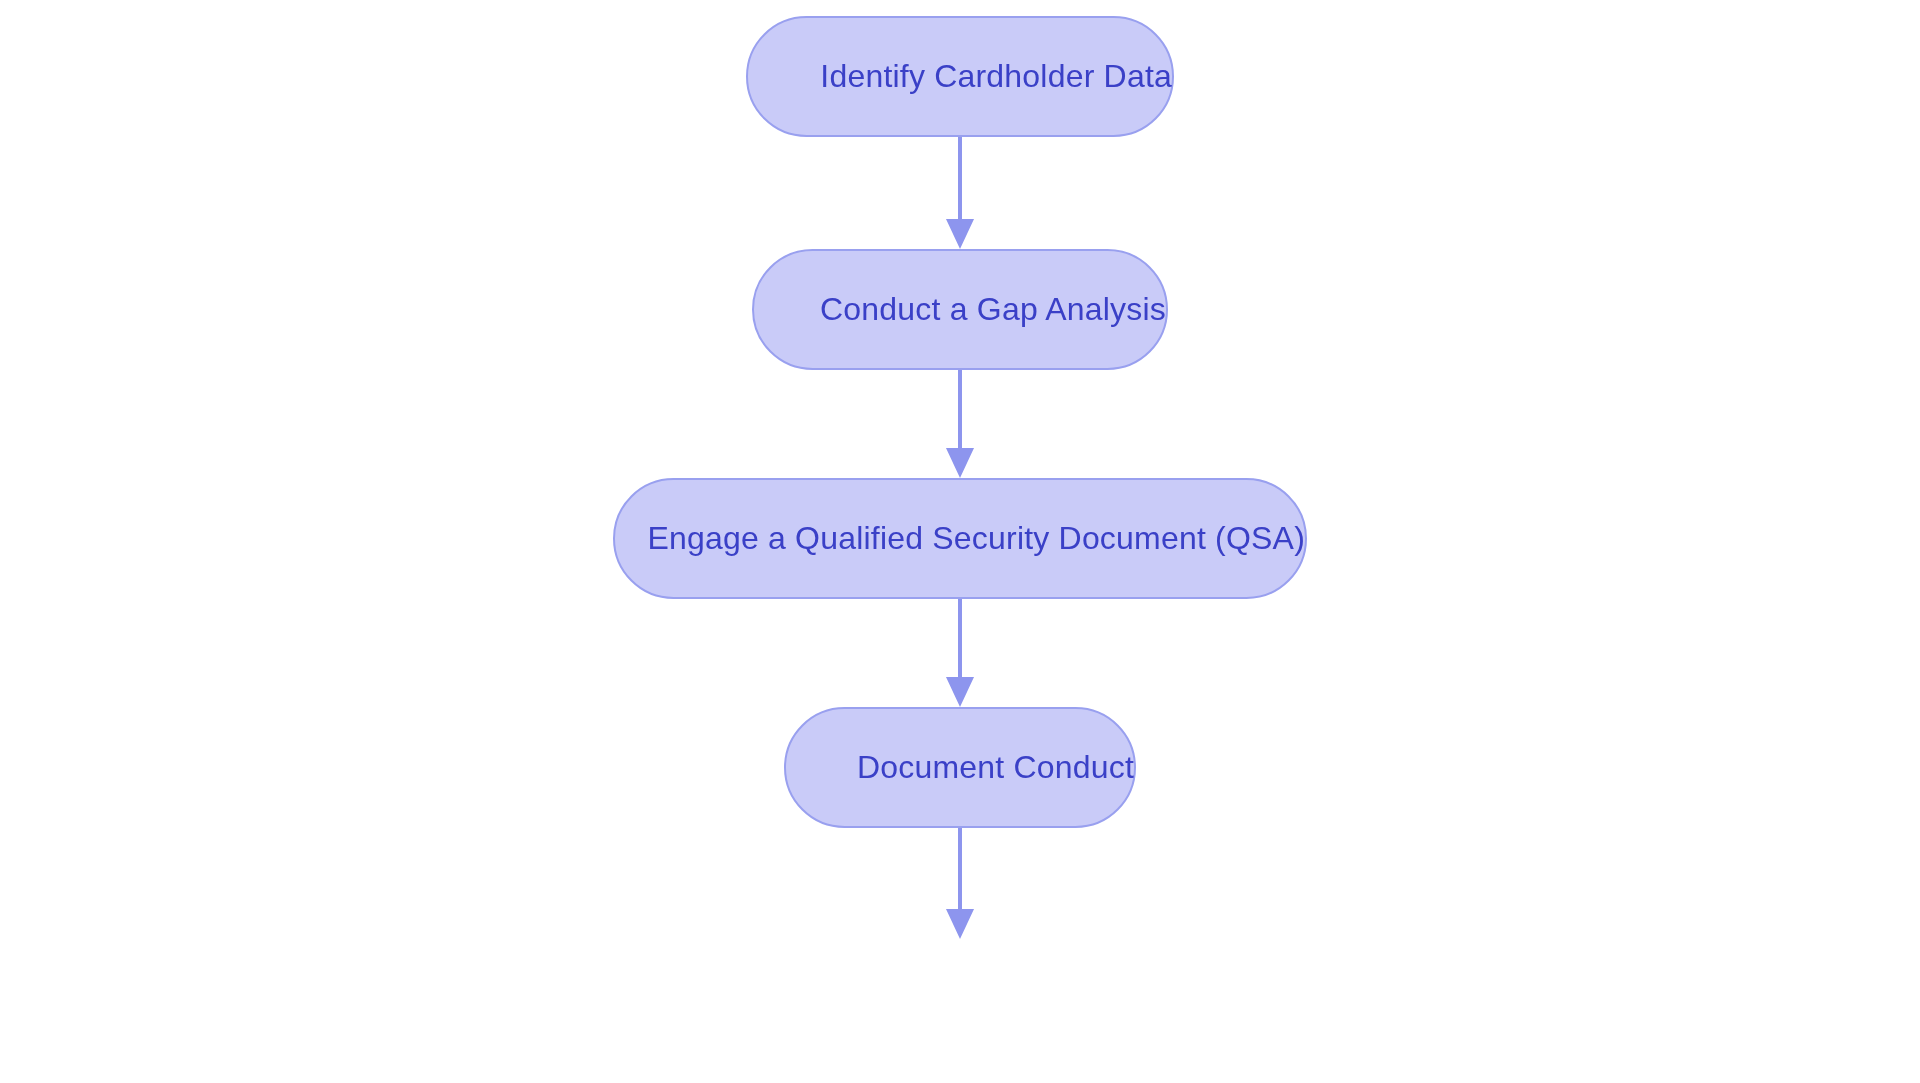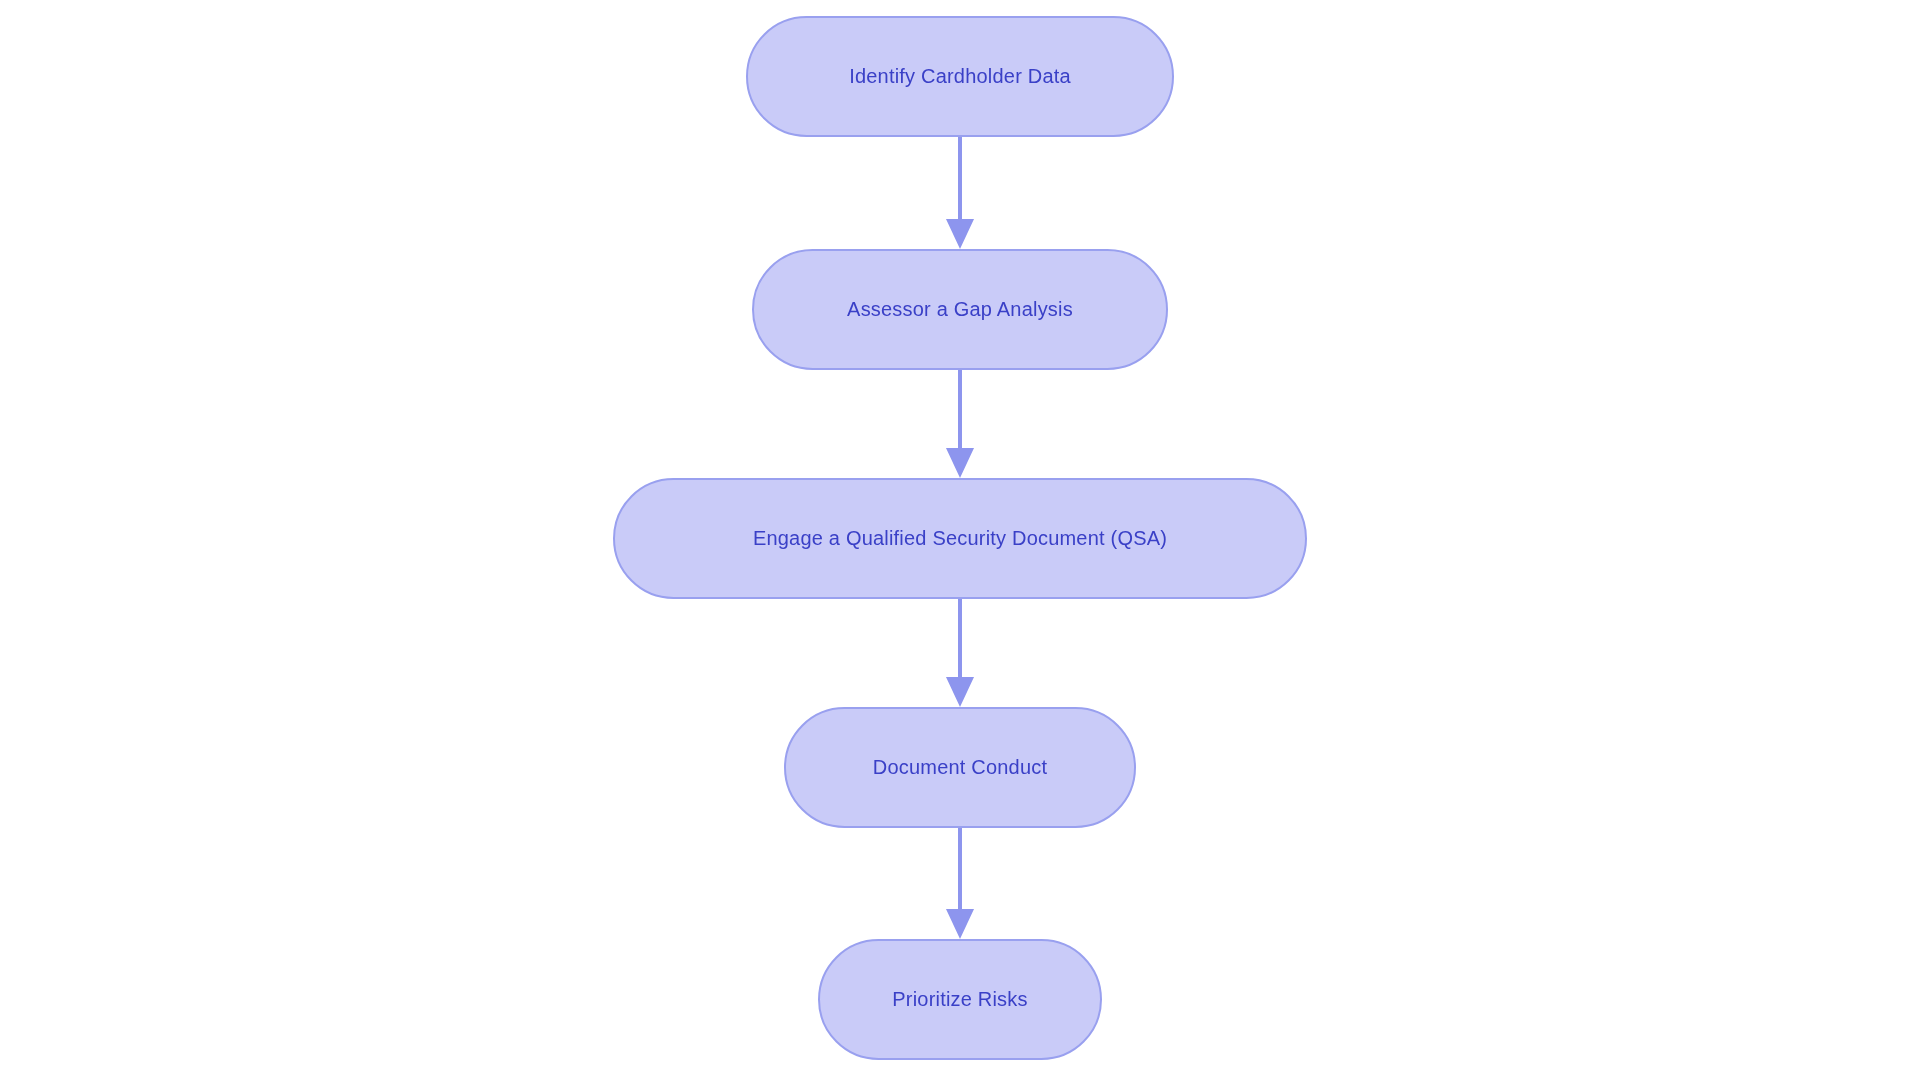--- a/index.html
+++ b/index.html
@@ -20,23 +20,23 @@
     font-family: "Liberation Sans", sans-serif;
   }
   .node {
     position: absolute;
     height: 121px;
     border-radius: 60.5px;
     background: var(--node-fill);
     border: 2.5px solid var(--node-border);
     display: flex;
     align-items: center;
-    justify-content: center;
+    justify-content: flex-end;
     color: var(--node-text);
-    font-size: 20px;
+    font-size: 32px;
     letter-spacing: 0.2px;
     white-space: nowrap;
     text-align: center;
   }
   .edge {
     position: absolute;
     width: 4px;
   }
   .edge-line {
     position: absolute;
@@ -68,21 +68,21 @@
   <div class="node" style="left:746px; top:16px; width:428px;">
     <span>Identify Cardholder Data</span>
   </div>
 
   <div class="edge" style="left:958px; top:137px; height:112px">
     <span class="edge-line"></span>
     <span class="edge-head"></span>
   </div>
 
   <div class="node" style="left:752px; top:249px; width:416px;">
-    <span>Assessor a Gap Analysis</span>
+    <span>Conduct a Gap Analysis</span>
   </div>
 
   <div class="edge" style="left:958px; top:370px; height:108px">
     <span class="edge-line"></span>
     <span class="edge-head"></span>
   </div>
 
   <div class="node" style="left:613px; top:478px; width:694px;">
     <span>Engage a Qualified Security Document (QSA)</span>
   </div>
@@ -94,17 +94,14 @@
 
   <div class="node" style="left:784px; top:707px; width:352px;">
     <span>Document Conduct</span>
   </div>
 
   <div class="edge" style="left:958px; top:828px; height:111px">
     <span class="edge-line"></span>
     <span class="edge-head"></span>
   </div>
 
-  <div class="node" style="left:818px; top:939px; width:284px;">
-    <span>Prioritize Risks</span>
-  </div>
 
 </div>
 
 </body></html>

